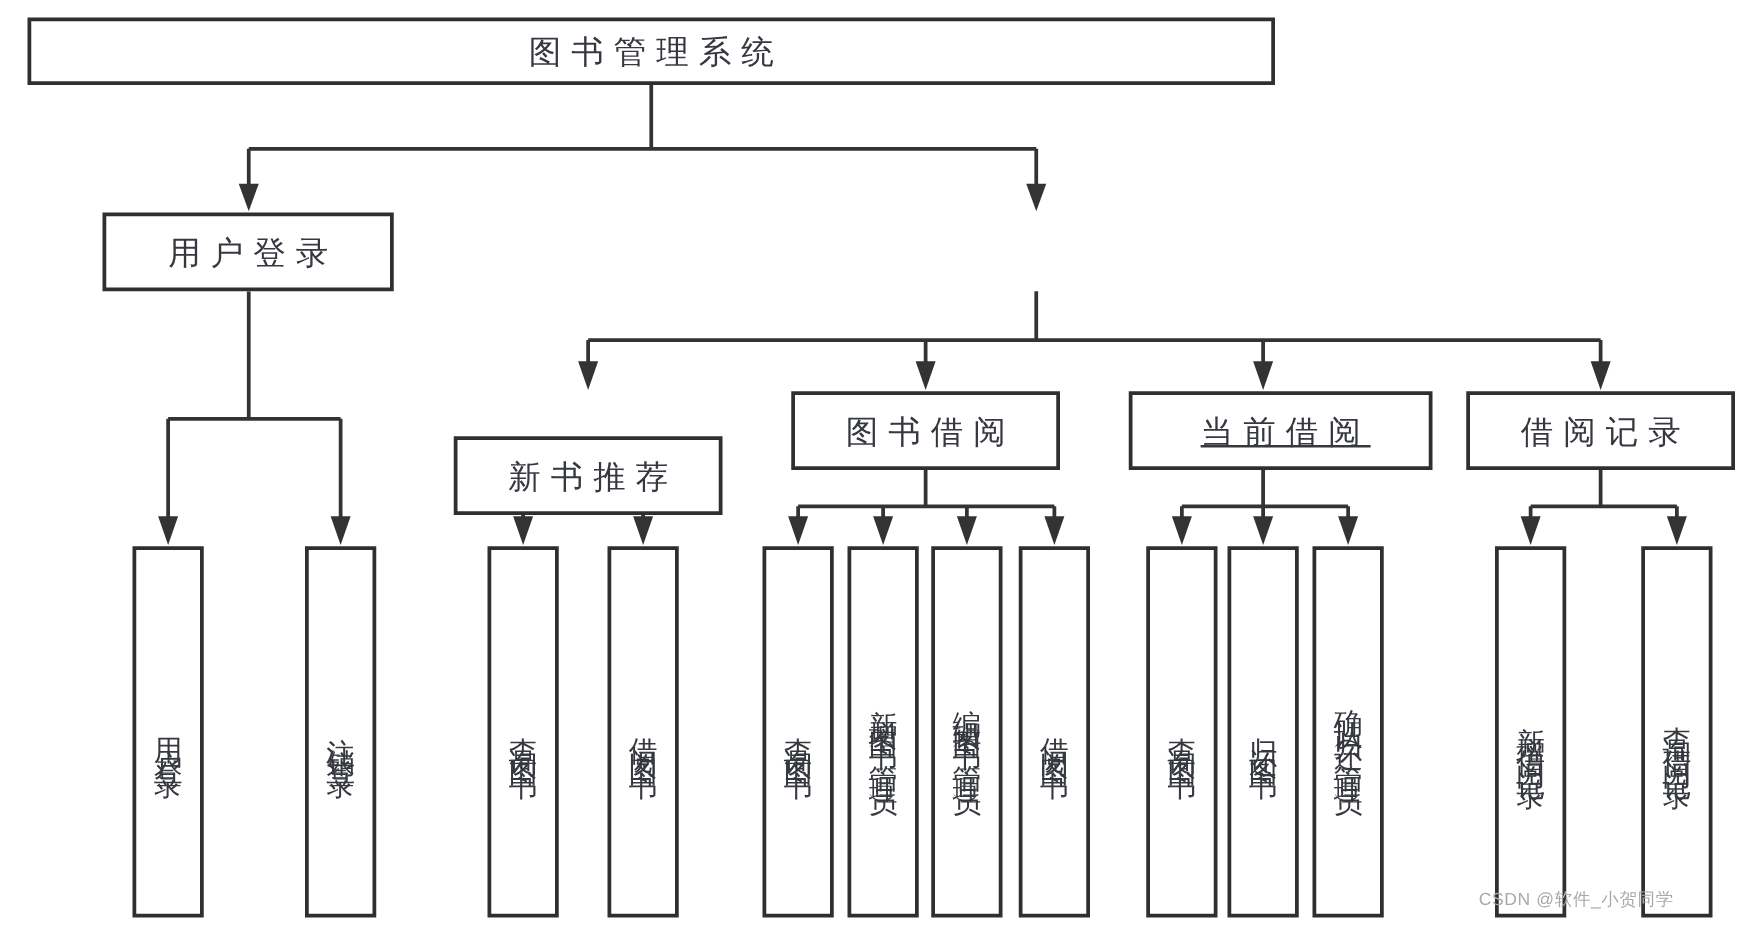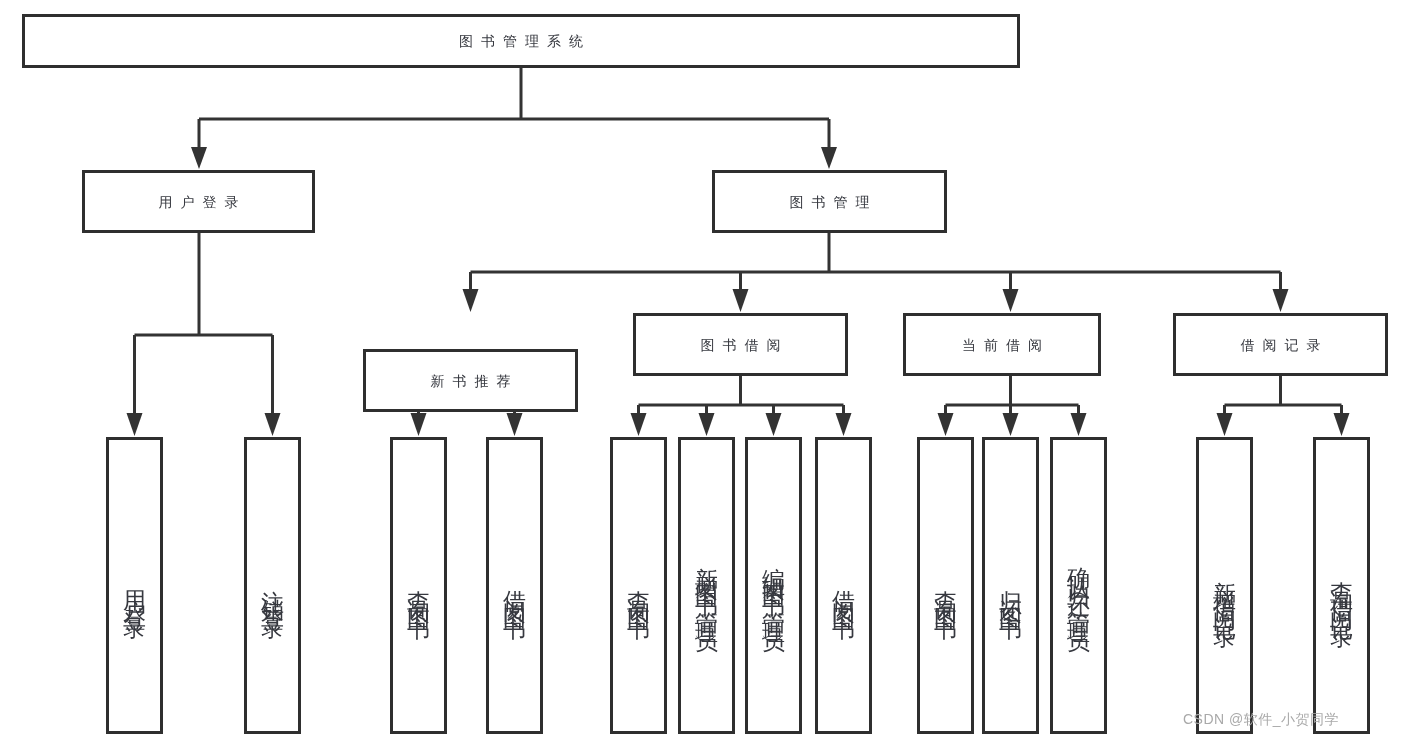--- a/index.html
+++ b/index.html
@@ -9,21 +9,21 @@
   body{font-family:"Liberation Sans","DejaVu Sans",sans-serif;}
   .stage{position:relative;width:1405px;height:747px;background:var(--fill);overflow:hidden;}
   .connectors{position:absolute;left:0;top:0;width:1405px;height:747px;}
   .connectors path{stroke:var(--line);stroke-width:3;fill:none;}
   .connectors polygon{fill:var(--line);stroke:none;}
   .node{
     position:absolute;box-sizing:border-box;background:var(--fill);
     border:3px solid var(--border);color:var(--text);
     display:grid;place-items:center;line-height:1;
   }
-  .hbox{font-size:14px;letter-spacing:8px;white-space:nowrap;}
+  .hbox{font-size:26px;letter-spacing:8px;white-space:nowrap;}
   .hbox .lbl{transform:translateX(4px);} 
   .vbox{width:57px;top:437px;height:297px;font-size:23px;}
   .vbox .lbl{
     writing-mode:vertical-rl;text-orientation:mixed;
     letter-spacing:9px;line-height:1;transform:translateY(4px);
   }
   .watermark{
     position:absolute;left:1183px;top:711px;font-size:14px;
     color:var(--watermark);letter-spacing:0.5px;white-space:nowrap;
   }
@@ -83,31 +83,28 @@
     </g>
   </svg>
 
   <div class="node hbox" style="left:22px;top:14px;width:998px;height:54px;">
     <span class="lbl">图书管理系统</span>
   </div>
 
   <div class="node hbox" style="left:82px;top:170px;width:233px;height:63px;">
     <span class="lbl">用户登录</span>
   </div>
-  <div class="node hbox" style="left:712px;top:170px;width:235px;height:63px;">
-    <span class="lbl">图书管理</span>
-  </div>
 
   <div class="node hbox" style="left:363px;top:313px;width:215px;height:63px;margin-top:36px;">
     <span class="lbl">新书推荐</span>
   </div>
   <div class="node hbox" style="left:633px;top:313px;width:215px;height:63px;">
     <span class="lbl">图书借阅</span>
   </div>
-  <div class="node hbox" style="left:903px;top:313px;width:198px;height:63px;">
+  <div class="node hbox" style="left:903px;top:313px;width:243px;height:63px;text-decoration:underline;">
     <span class="lbl">当前借阅</span>
   </div>
   <div class="node hbox" style="left:1173px;top:313px;width:215px;height:63px;">
     <span class="lbl">借阅记录</span>
   </div>
 
   <div class="node vbox" style="left:106px;">
     <span class="lbl">用户登录</span>
   </div>
   <div class="node vbox" style="left:244px;">

